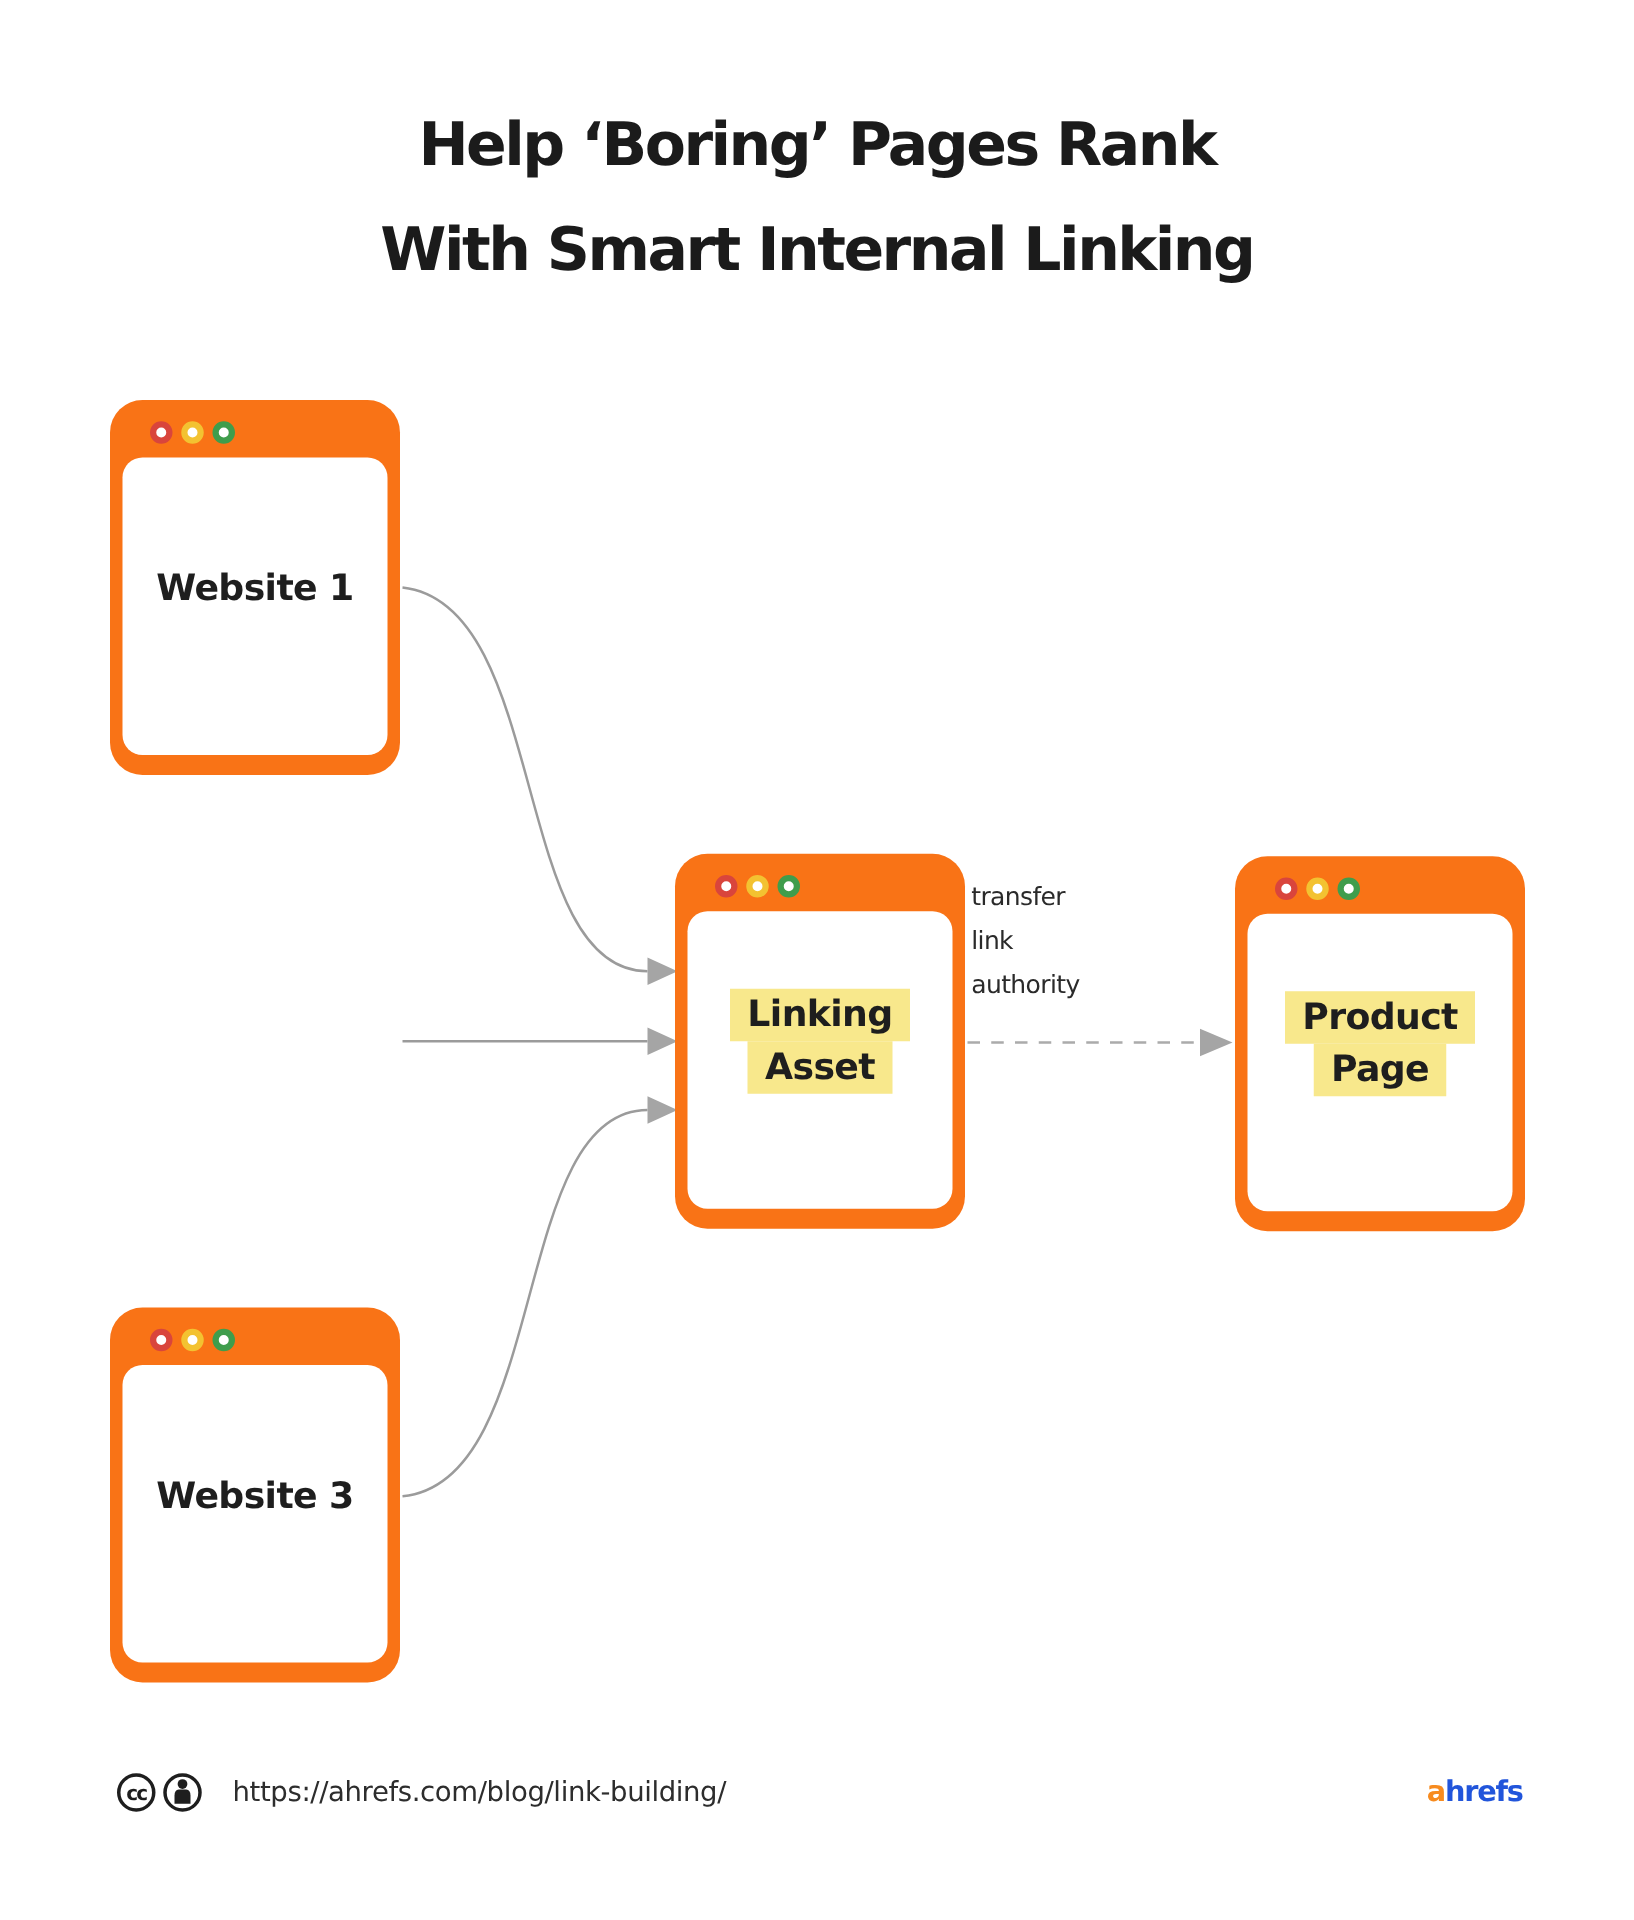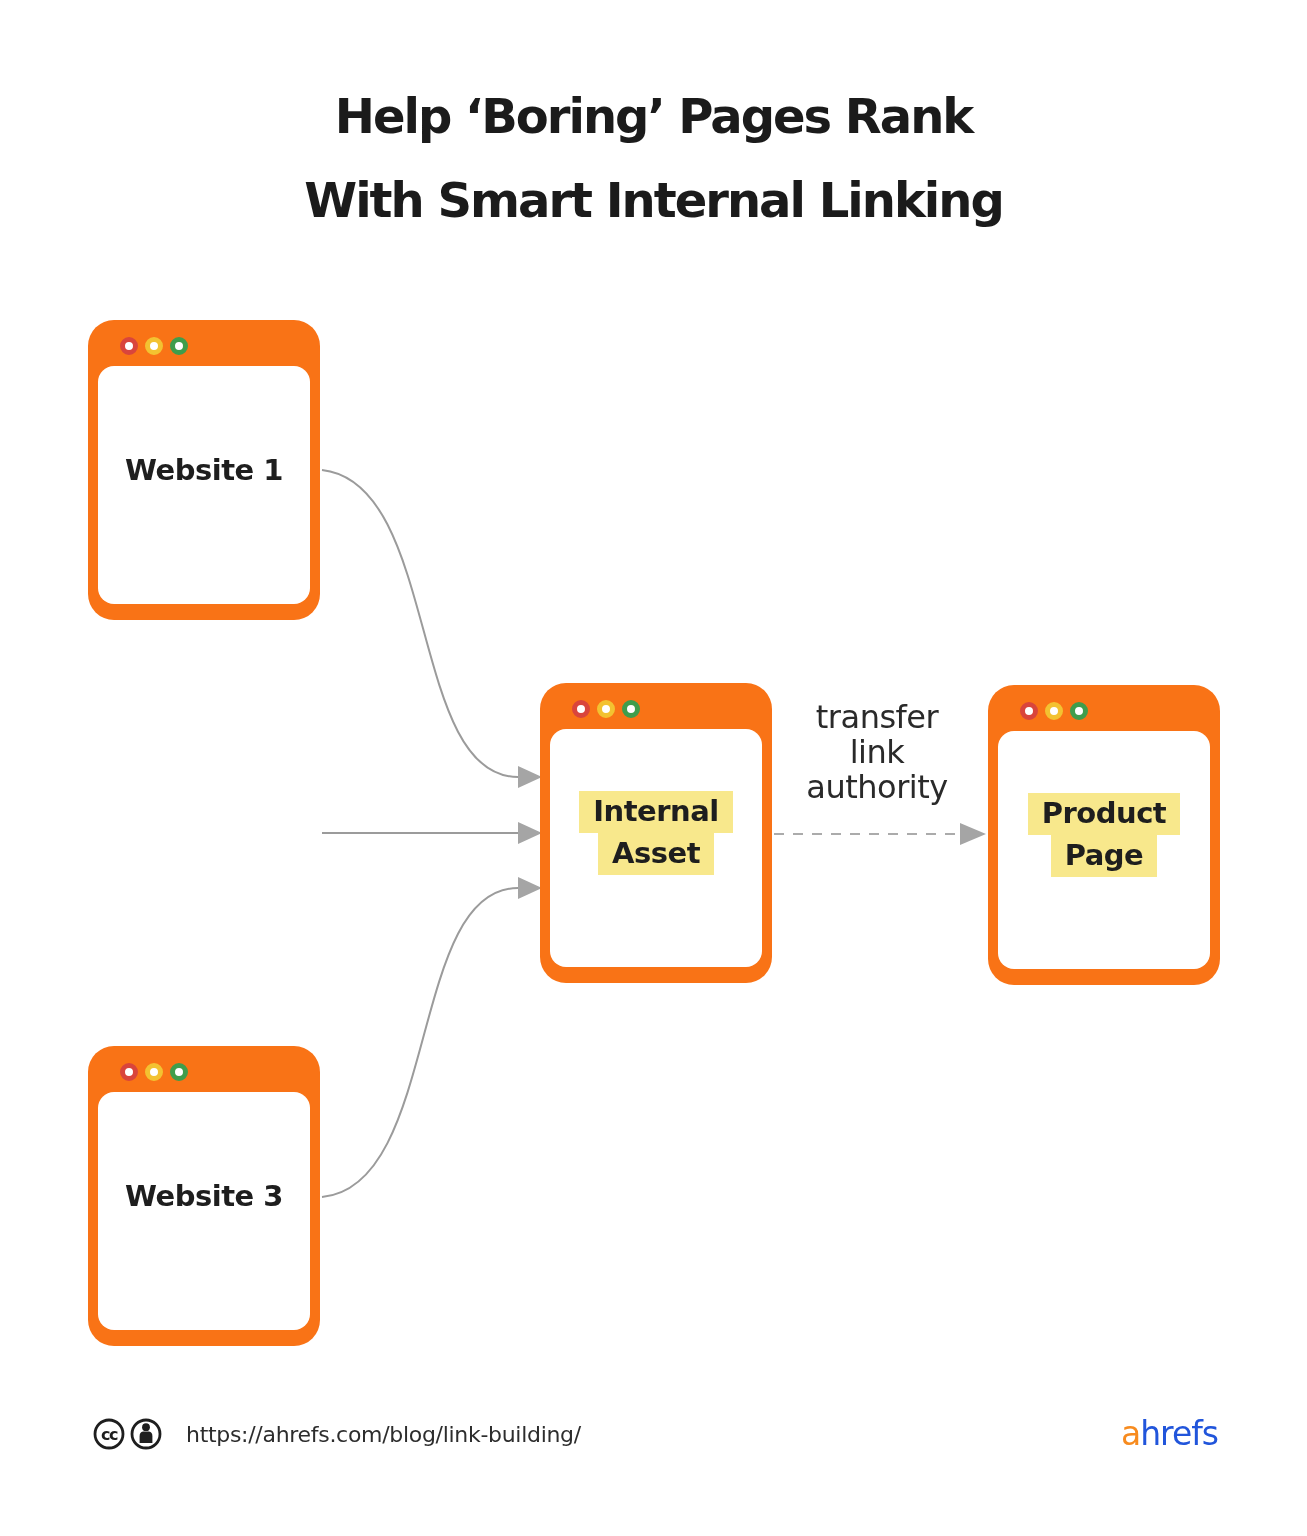--- a/index.html
+++ b/index.html
@@ -45,37 +45,37 @@
     color:#1e1e1e; z-index:3;
   }
   .hl {
     display:block; width:fit-content; margin:0 auto;
     background:#F8E88C; padding:3px 14px 5px; line-height:34px;
   }
 
   
   .annotation {
     position:absolute; left:777px; top:700px; width:200px; z-index:2;
-    text-align:center; font-size:32px; line-height:35px; font-weight:400;
+    text-align:left; font-size:20px; line-height:35px; font-weight:400;
     color:#2a2a2a; letter-spacing:-0.5px;
   }
   .annotation span { display:block; }
 
   
   .footer {
     position:absolute; left:92px; right:89px; top:1414px; height:40px;
     display:flex; align-items:center; z-index:2;
   }
   .license-icons { display:flex; align-items:center; gap:6px; }
   .url {
     margin-left:22px; font-size:22px; letter-spacing:-0.3px;
     color:#2d2d2d; font-weight:400;
   }
   .logo {
-    margin-left:auto; font-size:33px; font-weight:400; letter-spacing:-1px;
+    margin-left:auto; font-size:23px; font-weight:700; letter-spacing:-1px;
     line-height:40px;
   }
   .logo .logo-a    { color:#F78B1F; }
   .logo .logo-rest { color:#2155DB; }
 </style>
 </head>
 <body>
 
 <div class="canvas">
 
@@ -121,21 +121,21 @@
   </div>
 
   <div class="window" style="left:540px; top:683px;">
     <div class="titlebar">
       <span class="dot red"></span>
       <span class="dot yellow"></span>
       <span class="dot green"></span>
     </div>
     <div class="content"></div>
     <div class="win-label">
-      <span class="hl">Internal</span>
+      <span class="hl">Linking</span>
       <span class="hl">Asset</span>
     </div>
   </div>
 
   <div class="window" style="left:988px; top:685px;">
     <div class="titlebar">
       <span class="dot red"></span>
       <span class="dot yellow"></span>
       <span class="dot green"></span>
     </div>

